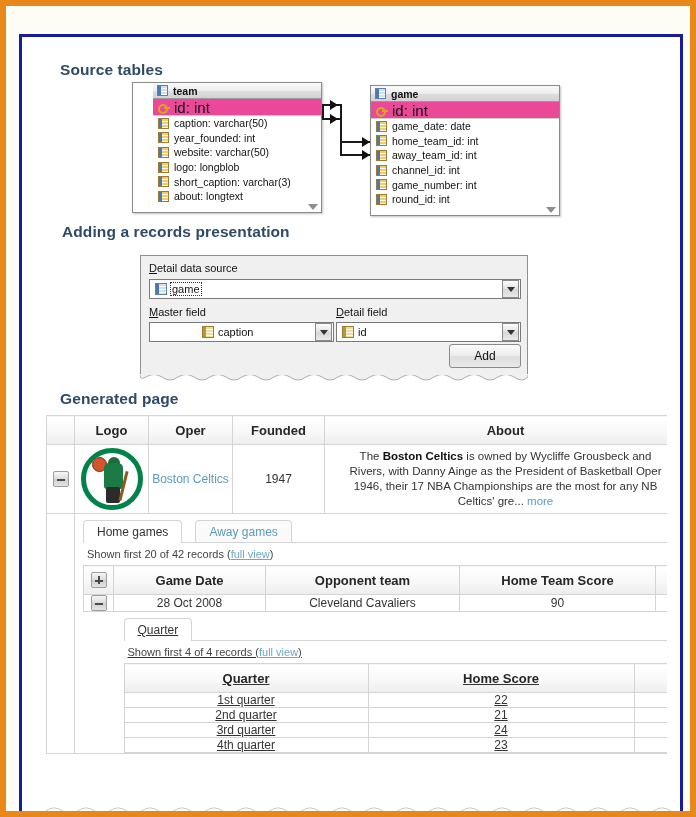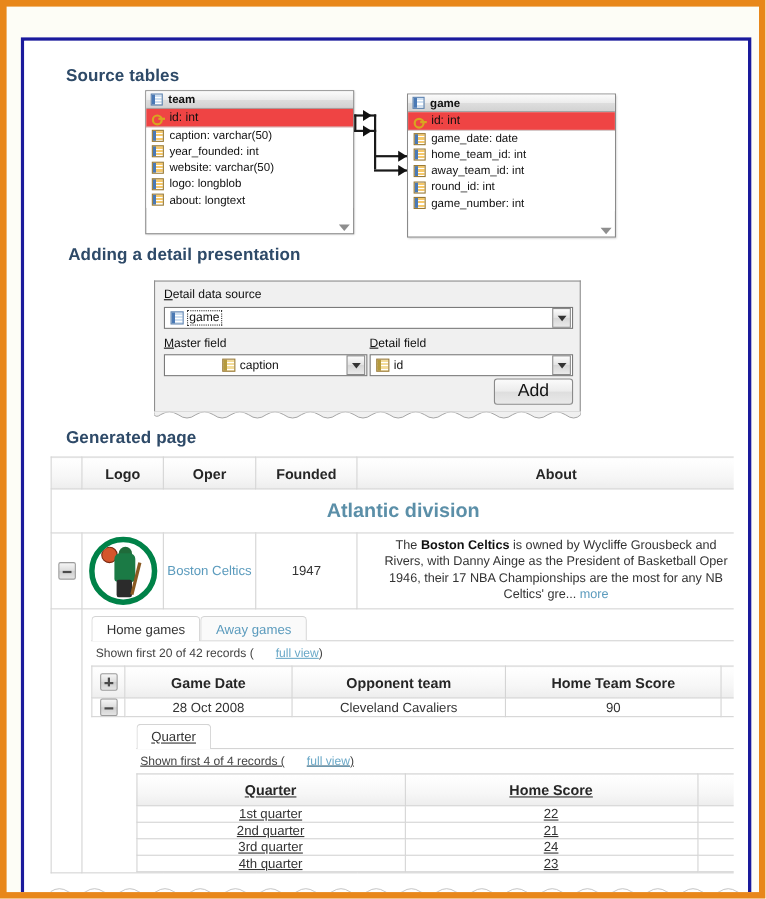--- a/index.html
+++ b/index.html
@@ -52,22 +52,22 @@
     border-bottom: 1px solid #9a9a9a;
     display: flex; align-items: center;
     padding-left: 4px;
     font-size: 10.5px; font-weight: bold; color: #111;
   }
   .er-pk {
     height: 17px;
     display: flex; align-items: center;
     padding-left: 5px;
     border-bottom: 1px solid #cfcfcf;
-    font-size: 11px; color: #111;
-    background: #ef4444;
+    font-size: 15px; color: #111;
+    background: #ec4899;
   }
   .er-row {
     height: 14.6px;
     display: flex; align-items: center;
     padding-left: 5px;
     font-size: 10.5px; color: #111;
     background: #fff;
   }
   .ico-tbl {
     width: 11px; height: 11px; margin-right: 5px;
@@ -186,21 +186,21 @@
     font-size: 11.5px; color: #111;
     padding: 5px 0 0 5px;
   }
   #addbtn {
     position: absolute;
     left: 308px; top: 88px;
     width: 72px; height: 24px;
     background: linear-gradient(to bottom,#fbfbfb,#ececec 48%,#dedede 52%,#e9e9e9);
     border: 1px solid #8a8a8a;
     border-radius: 3px;
-    font-size: 16px; color: #111;
+    font-size: 12px; color: #111;
     display: flex; align-items: center; justify-content: center;
   }
 
   
   .torn {
     position: absolute;
     left: 0; width: 100%; height: 9px;
     background: #fff;
   }
   .torn svg { display: block; width: 100%; height: 9px; }
@@ -314,54 +314,54 @@
     display: flex; align-items: flex-end;
   }
   .tab {
     height: 22px;
     padding: 0 13px;
     display: flex; align-items: center;
     font-size: 12px;
     border: 1px solid #d4d4d4;
     border-bottom: none;
     border-radius: 4px 4px 0 0;
-    margin-right: 0;
+    margin-right: 13px;
     color: #5b9bbd;
     background: #fafafa;
   }
   .tab.active {
     background: #fff;
     color: #333;
     position: relative; top: 1px;
     height: 23px;
     border-color: #d4d4d4;
   }
   .shown {
     font-size: 11px; color: #444;
     padding: 5px 2px 5px 4px;
   }
-  .shown a { color: #6ba9c8; margin-left: 20px; }
+  .shown a { color: #6ba9c8; }
 
   #clipmask {
     position: absolute;
     left: 645px; top: 370px;
     width: 18px; height: 420px;
     background: #fff;
   }
 </style>
 </head>
 <body>
 
 <div id="page">
 <div id="inner">
 <div id="canvas">
 
   <div class="sec-title" style="position:absolute;left:38px;top:24px;">Source tables</div>
 
-  <div class="er" style="left:110px;top:45px;width:190px;height:131px;">
+  <div class="er" style="left:110px;top:45px;width:190px;height:131px;padding-left:20px;">
     <div class="er-head">
       <span class="ico-tbl blue"></span>
       <span>team</span>
     </div>
     <div class="er-pk">
       <span class="ico-key"></span>
       <span>id: int</span>
     </div>
     <div class="er-row">
       <span class="ico-tbl"></span>
@@ -371,20 +371,24 @@
       <span class="ico-tbl"></span>
       <span>year_founded: int</span>
     </div>
     <div class="er-row">
       <span class="ico-tbl"></span>
       <span>website: varchar(50)</span>
     </div>
     <div class="er-row">
       <span class="ico-tbl"></span>
       <span>logo: longblob</span>
+    </div>
+    <div class="er-row">
+      <span class="ico-tbl"></span>
+      <span>short_caption: varchar(3)</span>
     </div>
     <div class="er-row">
       <span class="ico-tbl"></span>
       <span>about: longtext</span>
     </div>
     <div class="er-scroll"></div>
   </div>
 
   <div class="er" style="left:348px;top:48px;width:190px;height:131px;">
     <div class="er-head">
@@ -402,43 +406,47 @@
     <div class="er-row">
       <span class="ico-tbl"></span>
       <span>home_team_id: int</span>
     </div>
     <div class="er-row">
       <span class="ico-tbl"></span>
       <span>away_team_id: int</span>
     </div>
     <div class="er-row">
       <span class="ico-tbl"></span>
+      <span>channel_id: int</span>
+    </div>
+    <div class="er-row">
+      <span class="ico-tbl"></span>
+      <span>game_number: int</span>
+    </div>
+    <div class="er-row">
+      <span class="ico-tbl"></span>
       <span>round_id: int</span>
-    </div>
-    <div class="er-row">
-      <span class="ico-tbl"></span>
-      <span>game_number: int</span>
     </div>
     <div class="er-scroll"></div>
   </div>
 
   <div>
     <div class="rel" style="left:300px;top:67px;width:2px;height:16px;"></div>
     <div class="rel" style="left:318px;top:67px;width:2px;height:50px;"></div>
     <div class="rel" style="left:300px;top:67px;width:20px;height:2px;"></div>
     <div class="rel" style="left:300px;top:81px;width:20px;height:2px;"></div>
     <div class="rel" style="left:318px;top:104px;width:30px;height:2px;"></div>
     <div class="rel" style="left:318px;top:117px;width:30px;height:2px;"></div>
     <div class="arrow-r" style="left:308px;top:63px;"></div>
     <div class="arrow-r" style="left:308px;top:77px;"></div>
     <div class="arrow-r" style="left:340px;top:100px;"></div>
     <div class="arrow-r" style="left:340px;top:113px;"></div>
   </div>
 
-  <div class="sec-title" style="position:absolute;left:40px;top:186px;">Adding a detail presentation</div>
+  <div class="sec-title" style="position:absolute;left:40px;top:186px;">Adding a records presentation</div>
 
   <div id="detailpanel">
     <div class="dp-label" style="left:8px;top:6px;">
       <u>D</u><span title="Detail data source">e</span>tail data source
     </div>
     <div class="combo" style="left:8px;top:23px;width:372px;">
       <span class="cval focused">
         <span class="ico-grid"></span>
         <span class="lbl">game</span>
       </span>
@@ -494,23 +502,20 @@
         <col style="width:92px">
               <col style="width:362px">
       </colgroup>
       <tbody>
               <tr>
         <th class="hdr"></th>
         <th class="hdr">Logo</th>
         <th class="hdr">Oper</th>
         <th class="hdr">Founded</th>
         <th class="hdr">About</th>
-      </tr>
-      <tr>
-        <td colspan="5" class="divrow">Atlantic division</td>
       </tr>
       <tr>
         <td class="cell">
           <div class="pmbtn"></div>
         </td>
         <td class="cell">
           <div class="logo">
             <div class="ball"></div>
                     <div class="head"></div>
             <div class="body"></div>

